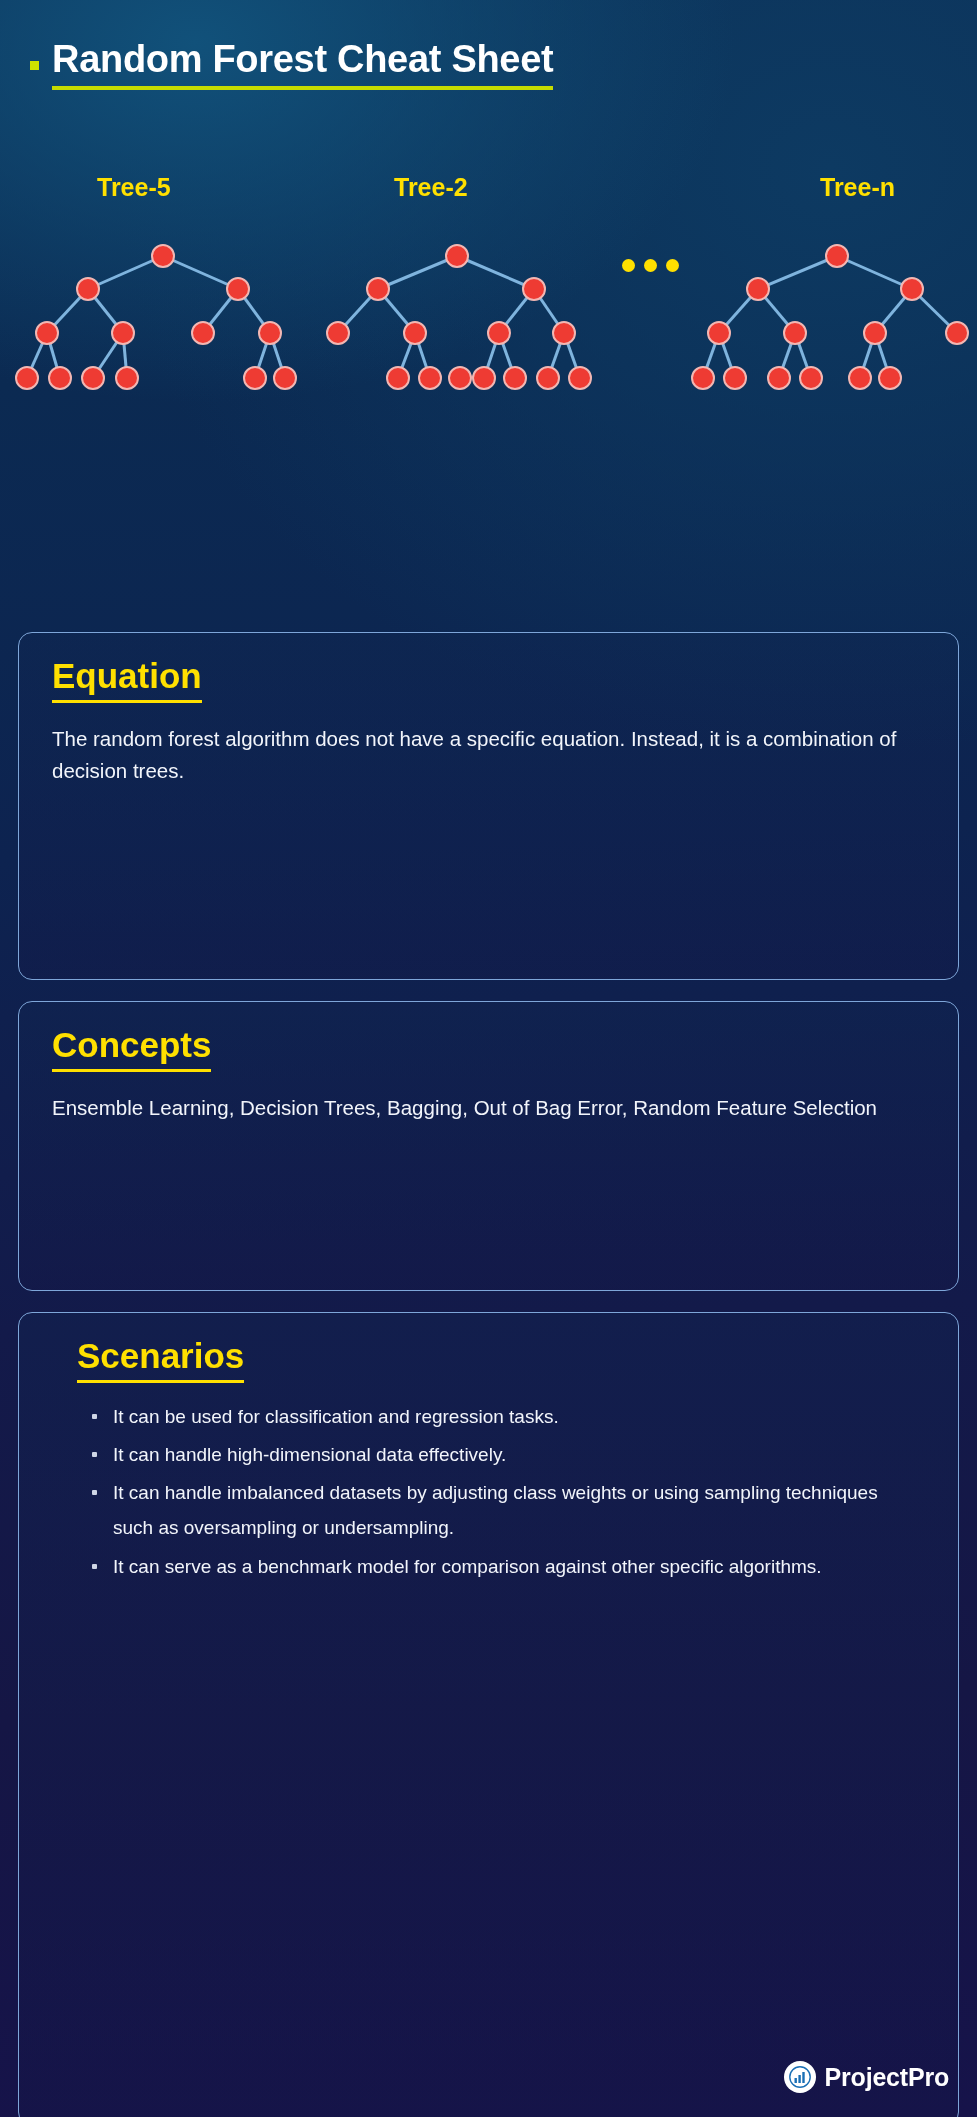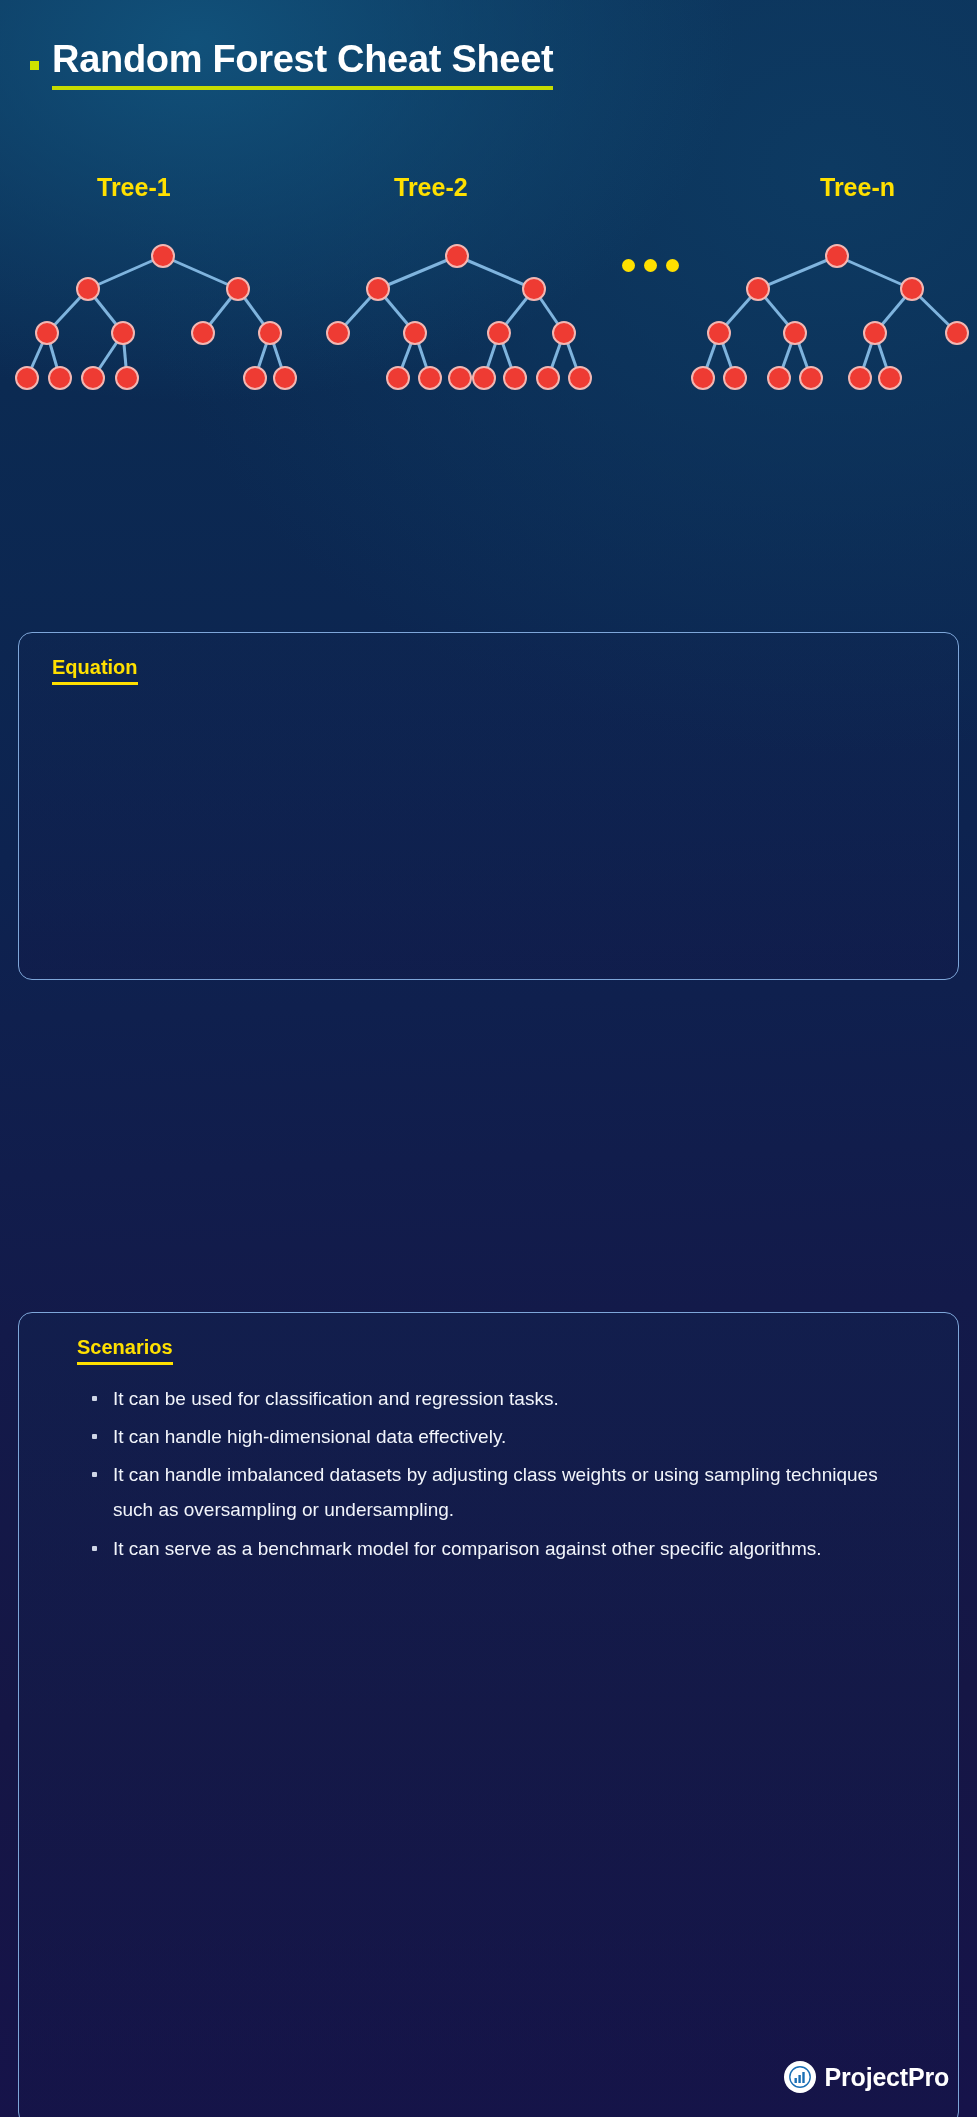--- a/index.html
+++ b/index.html
@@ -92,21 +92,21 @@
     left: 18px;
     width: 941px;
     border: 1.6px solid #7ea6d9;
     border-radius: 14px;
     background: linear-gradient(180deg, rgba(16,38,82,0.35) 0%, rgba(20,22,70,0.30) 100%);
   }
   .card-title {
     position: relative;
     display: inline-block;
     margin: 22px 0 0 33px;
-    font-size: 20px;
+    font-size: 35px;
     font-weight: bold;
     color: #ffe000;
     line-height: 1.2;
   }
   .card-title::after {
     content: "";
     position: absolute;
     left: 0;
     bottom: -6px;
     width: 100%;
@@ -179,21 +179,21 @@
   <div class="header">
     <span class="header-bullet"></span>
     <div class="header-title-wrap">
       <div class="header-title">Random Forest Cheat Sheet</div>
       <div class="header-underline"></div>
     </div>
   </div>
 
   <div class="trees">
 
-    <div class="tree-label" style="left:97px; top:-12px;">Tree-1</div>
+    <div class="tree-label" style="left:97px; top:-12px;">Tree-5</div>
     <div class="tree-label" style="left:394px; top:-12px;">Tree-2</div>
     <div class="tree-label" style="left:780px; top:-12px;margin-left:40px;">Tree-n</div>
 
     <svg class="tree-svg" style="left:5px; top:30px;" width="310" height="190" viewBox="0 0 310 190">
       <g stroke="#7fb4de" stroke-width="3" fill="none">
         <line x1="158" y1="41" x2="83" y2="74"></line>
         <line x1="158" y1="41" x2="233" y2="74"></line>
         <line x1="83" y1="74" x2="42" y2="118"></line>
         <line x1="83" y1="74" x2="118" y2="118"></line>
         <line x1="233" y1="74" x2="198" y2="118"></line>
@@ -289,22 +289,27 @@
         <circle cx="104" cy="163" r="11"></circle>
         <circle cx="136" cy="163" r="11"></circle>
         <circle cx="185" cy="163" r="11"></circle>
         <circle cx="215" cy="163" r="11"></circle>
       </g>
     </svg>
   </div>
 
   <div class="card" id="card-equation">
     <div class="card-title">Equation</div>
-  </div>
-
+    <div class="card-body">The random forest algorithm does not have a specific equation. Instead, it is a combination of decision trees.</div>
+  </div>
+
+  <div class="card" id="card-concepts">
+    <div class="card-title">Concepts</div>
+    <div class="card-body">Ensemble Learning, Decision Trees, Bagging, Out of Bag Error, Random Feature Selection</div>
+  </div>
 
   <div class="card" id="card-scenarios">
     <div class="card-title">Scenarios</div>
     <ul class="bullets">
       <li>It can be used for classification and regression tasks.</li>
       <li>It can handle high-dimensional data effectively.</li>
       <li>It can handle imbalanced datasets by adjusting class weights or using sampling techniques such as oversampling or undersampling.</li>
       <li>It can serve as a benchmark model for comparison against other specific algorithms.</li>
     </ul>
   </div>

